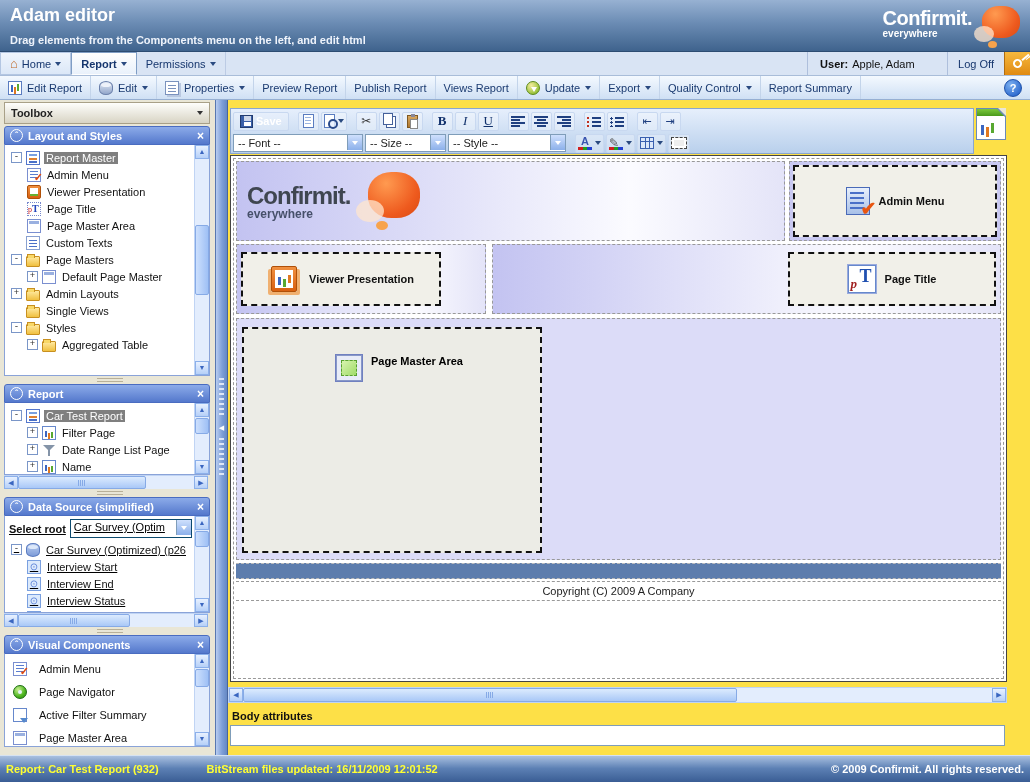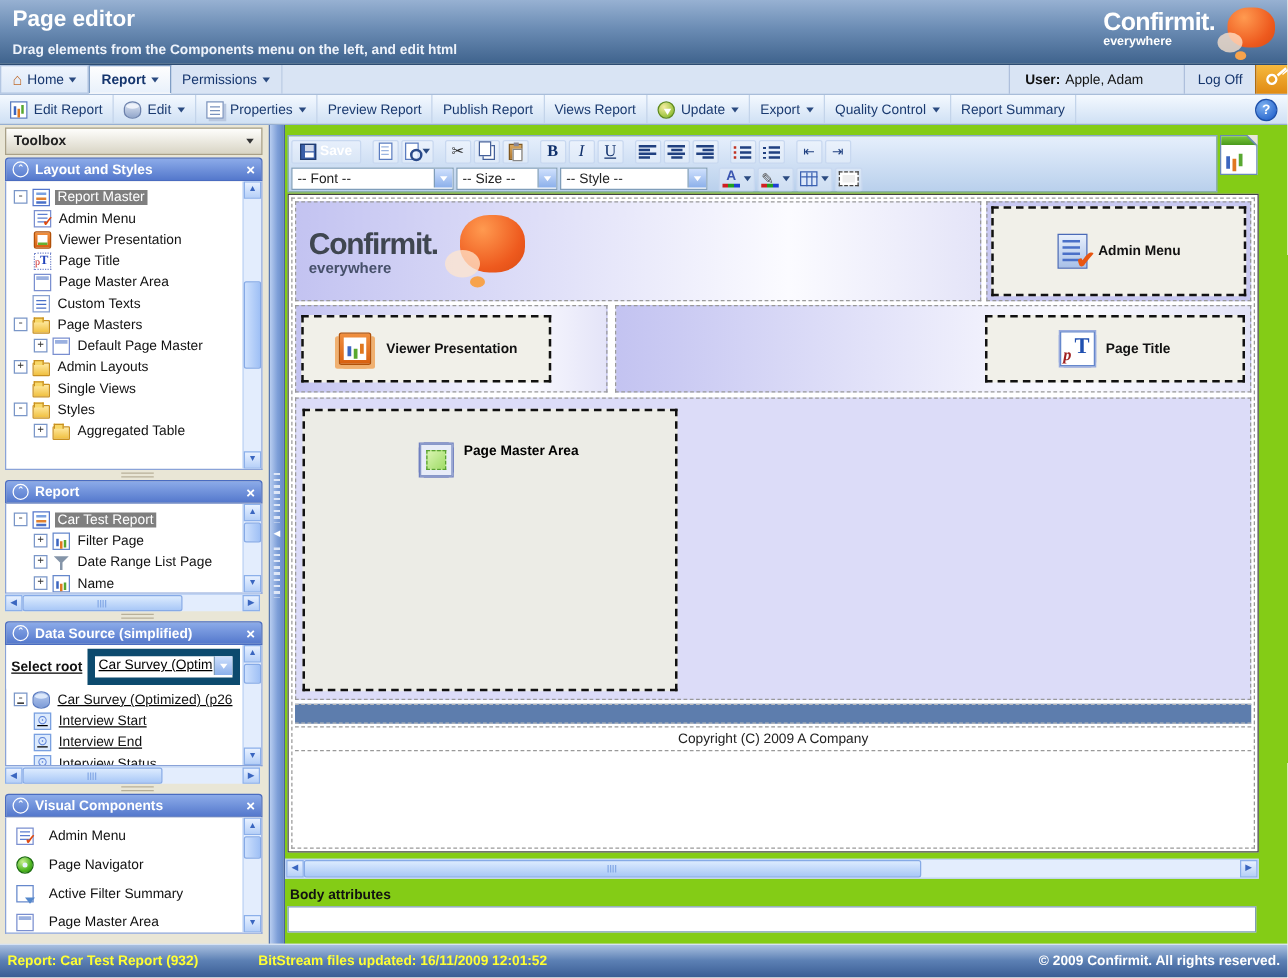--- a/index.html
+++ b/index.html
@@ -106,21 +106,21 @@
 .ic-funnel::after { content:""; position:absolute; left:6px; top:6px; width:2px; height:6px; background:#8494a8; }
 .ic-database { background:linear-gradient(#b8ccf0,#7e9cd8); border:1px solid #5c7cc0; border-radius:50% / 35%; }
 .ic-database::before { content:""; position:absolute; left:1px; top:1px; right:1px; height:4px; border-radius:50%; background:#dce8fa; }
 .ic-gear { background:#dceafc; border:1px solid #7aa0e0; color:#5c82d8; font-size:10px; line-height:12px; text-align:center; }
 .ic-activefilter { background:#fff; border:1px solid #6688cc; }
 .ic-activefilter::after { content:""; position:absolute; right:-2px; bottom:-2px; width:0; height:0; border-left:4px solid transparent; border-right:4px solid transparent; border-top:5px solid #5588cc; }
 
 
 .selroot { display:flex; align-items:center; padding:3px 2px 3px 4px; background:#fff; }
 .selroot .sr-label { font-weight:bold; color:#111; margin-right:4px; white-space:nowrap; }
-.dropbox { position:relative; flex:1; height:17px; border:6px solid #0c4a6e; background:#fff; overflow:hidden;
+.dropbox { position:relative; flex:1; height:17px; border:1px solid #0c4a6e; background:#fff; overflow:hidden;
   padding:1px 16px 16px 3px; white-space:nowrap; }
 .dropbtn { position:absolute; right:0; top:0; width:15px; height:15px; background:linear-gradient(#cfe0fd,#8cb0ea);
   border-left:1px solid #7f9db9; display:flex; align-items:center; justify-content:center; }
 .dropbtn i { width:0; height:0; border-left:3px solid transparent; border-right:3px solid transparent; border-top:4px solid #fff; }
 
 
 .vrow { display:flex; align-items:center; gap:6px; height:23px; padding-left:8px; white-space:nowrap; }
 
 
 .vscroll { position:absolute; top:0; right:0; bottom:0; width:15px; background:#e3edfd; border-left:1px solid #c0d4f4; }
@@ -137,21 +137,21 @@
   box-shadow:2px 0 0 #86aae6, 4px 0 0 #86aae6, 6px 0 0 #86aae6; }
 
 
 .splitter { position:absolute; left:215px; top:100px; width:13px; height:655px;
   background:linear-gradient(90deg,#b8cdf0,#7e9fd8 55%,#6488c4); border-left:1px solid #5878b0; border-right:1px solid #48659c;
   display:flex; flex-direction:column; align-items:center; justify-content:center; gap:6px; }
 .sgrip { width:5px; height:40px; background:repeating-linear-gradient(180deg,#e8eefa 0 2px, transparent 2px 5px); opacity:.9; }
 .sarrow { color:#fff; font-size:7px; line-height:8px; }
 
 
-.editor { position:absolute; left:228px; top:100px; width:802px; height:655px; background:#84cc16; }
+.editor { position:absolute; left:228px; top:100px; width:802px; height:655px; background:#fde047; }
 .etoolbar { position:absolute; left:2px; top:8px; width:744px; height:46px;
   background:linear-gradient(#e6effc,#b9d0ec); border:1px solid #8aa6ce; padding:1px 2px; }
 .trow1, .trow2 { display:flex; align-items:center; height:22px; gap:2px; }
 .ebtn { height:19px; min-width:21px; display:flex; align-items:center; justify-content:center; gap:3px;
   background:rgba(255,255,255,0.30); border:1px solid #c8d8f0; border-radius:2px; color:#10306b; padding:0 2px; }
 .ebtn.savebtn { padding:0 6px; color:#fff; font-weight:bold; background:rgba(255,255,255,0.18); }
 .esep { width:5px; }
 .ei { position:relative; display:inline-block; }
 .ei-save { width:13px; height:13px; background:#3a5fa8; border:1px solid #223c70; }
 .ei-save::before { content:""; position:absolute; left:3px; top:0; width:7px; height:5px; background:#cfd8ea; }
@@ -256,21 +256,21 @@
   background:linear-gradient(#a9c0e0,#5c80b4 48%,#3a5d94); border-top:1px solid #d6e2f2; display:flex; align-items:center; }
 .st-y { color:#ffff33; font-weight:bold; }
 .st-report { margin-left:6px; }
 .st-bits { margin-left:48px; }
 .st-copy { margin-left:auto; margin-right:6px; color:#fff; font-weight:bold; }
 </style>
 </head>
 <body>
 
 <div class="hdr">
-  <div class="hdr-title">Page editor</div>
+  <div class="hdr-title">Adam editor</div>
   <div class="hdr-sub">Drag elements from the Components menu on the left, and edit html</div>
   <div class="brand">
     <div class="b-name">Confirmit.</div>
     <div class="b-tag">everywhere</div>
   </div>
   <div class="blob">
       <div class="b1"></div>
       <div class="b2"></div>
       <div class="b3"></div>
     </div>

